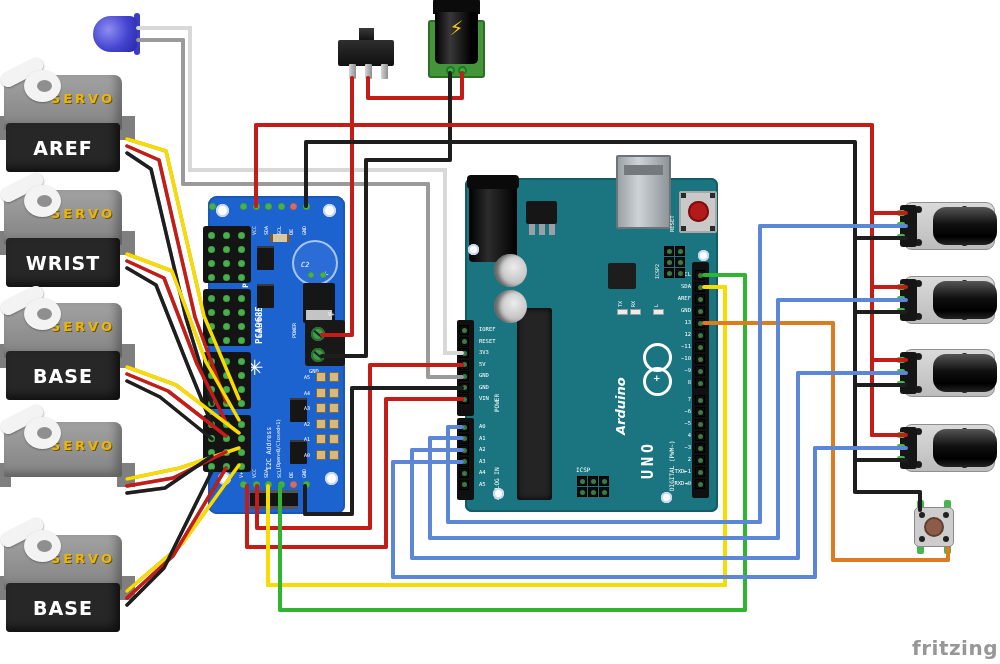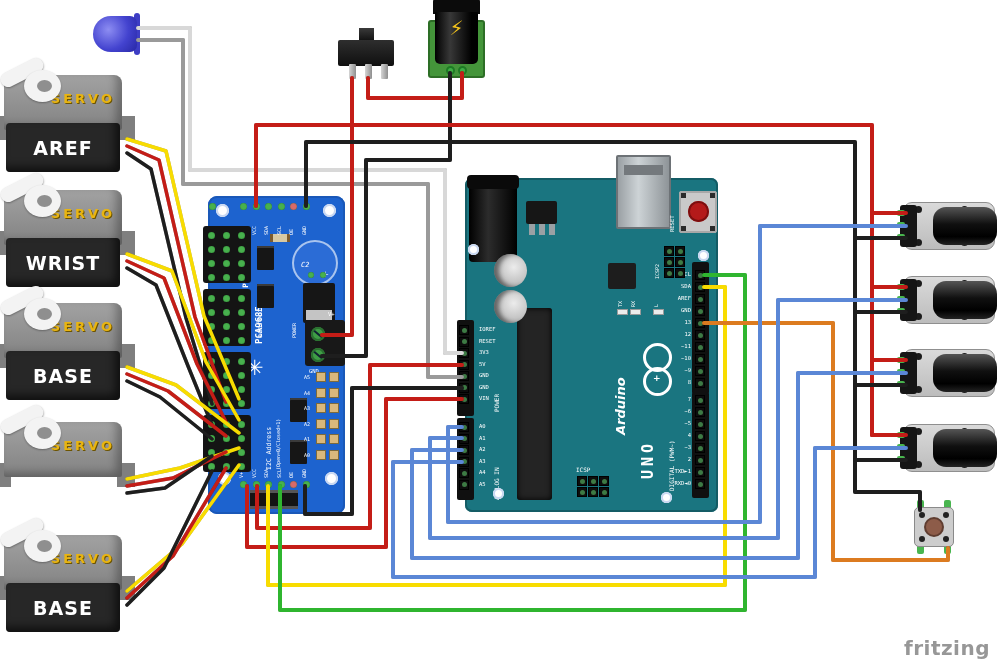--- a/index.html
+++ b/index.html
@@ -117,21 +117,21 @@
       background:linear-gradient(180deg,#555,#101010 45%,#000 78%,#232323);}
   
   .pbtn{position:absolute;left:914px;top:507px;width:40px;height:40px;}
   .pbtn-leg{position:absolute;width:7px;height:10px;background:#49b54f;border-radius:2px;}
   .pbtn-body{position:absolute;inset:0;background:#cdcdcd;border:1px solid #8a8a8a;border-radius:5px;box-sizing:border-box;}
   .pbtn-dot{position:absolute;width:6px;height:6px;border-radius:50%;background:#222;}
   .pbtn-cap{position:absolute;left:10px;top:10px;width:20px;height:20px;border-radius:50%;background:#8d5c49;border:2px solid #5f3d30;box-sizing:border-box;}
   
   #wires{position:absolute;left:0;top:0;z-index:40;pointer-events:none;
       filter:drop-shadow(0 0.8px 0.4px rgba(0,0,0,.35));}
-  .watermark{position:absolute;right:10px;bottom:4px;font-size:20px;font-weight:600;color:#979797;letter-spacing:0.5px;z-index:50;}
+  .watermark{position:absolute;right:2px;bottom:4px;font-size:20px;font-weight:600;color:#979797;letter-spacing:0.5px;z-index:50;}
 </style>
 </head>
 <body>
 
 <div id="stage">
 
   <div class="led">
     <div class="led-flange"></div>
     <div class="led-body"></div>
   </div>

